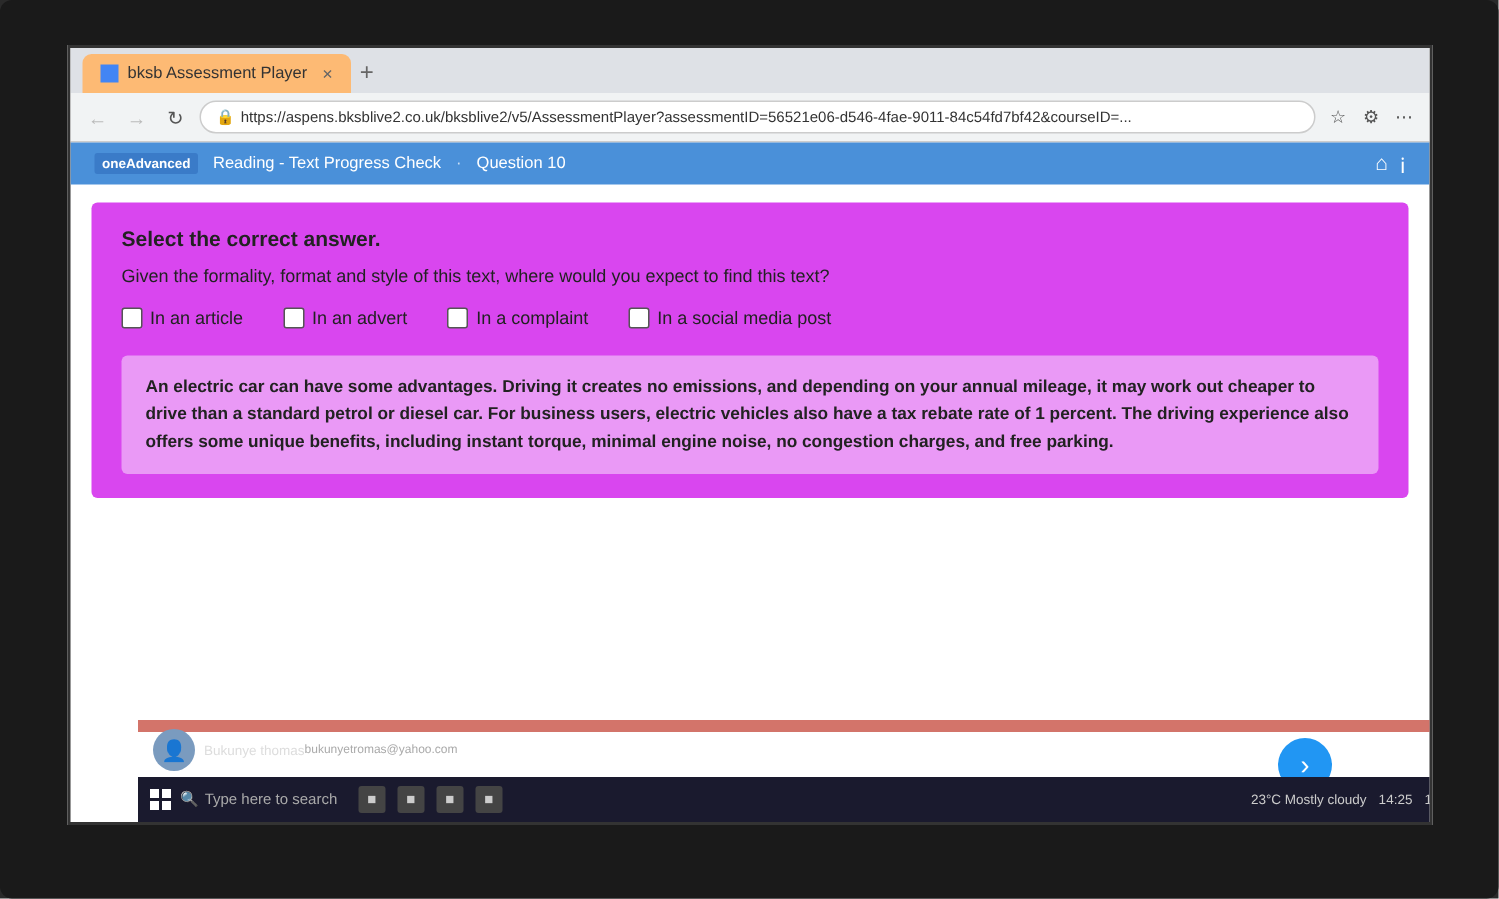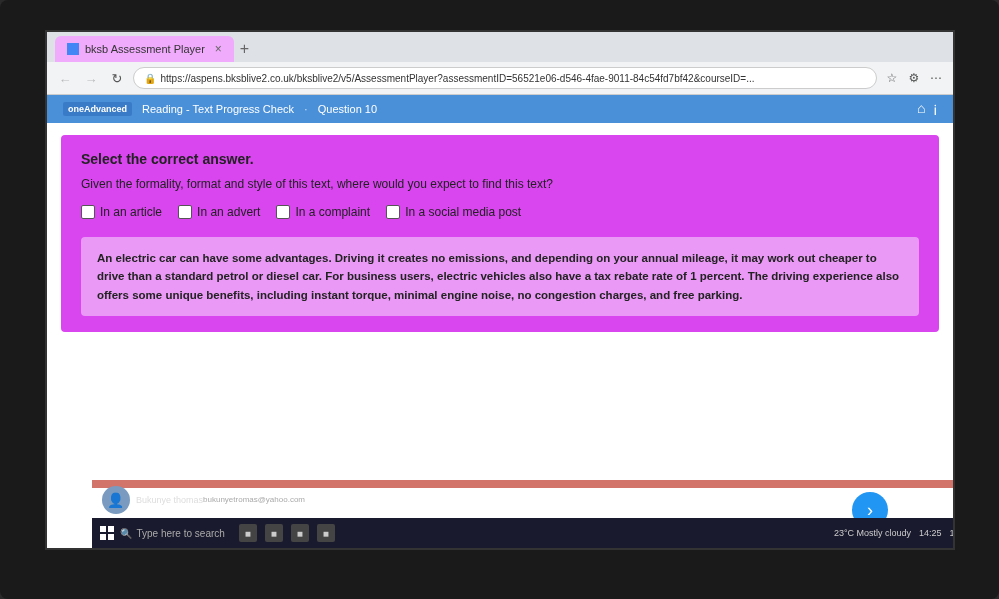--- a/index.html
+++ b/index.html
@@ -47,21 +47,21 @@
       display: flex;
       align-items: center;
       padding: 4px 8px 0;
       background: #dee1e6;
       height: 30px;
     }
 
     .browser-tab {
       display: flex;
       align-items: center;
-      background: #f0abfc;
+      background: #fdba74;
       border-radius: 6px 6px 0 0;
       padding: 4px 12px;
       font-size: 11px;
       color: #333;
       gap: 6px;
       height: 26px;
     }
 
     .tab-favicon {
       width: 12px;
@@ -214,21 +214,21 @@
     }
 
     .question-prompt {
       font-size: 12px;
       color: #222;
       margin-bottom: 14px;
     }
 
     .answer-options {
       display: flex;
-      gap: 16px;
+      gap: 27px;
       margin-bottom: 18px;
       align-items: center;
       flex-wrap: wrap;
     }
 
     .answer-option {
       display: flex;
       align-items: center;
       gap: 5px;
       cursor: pointer;

